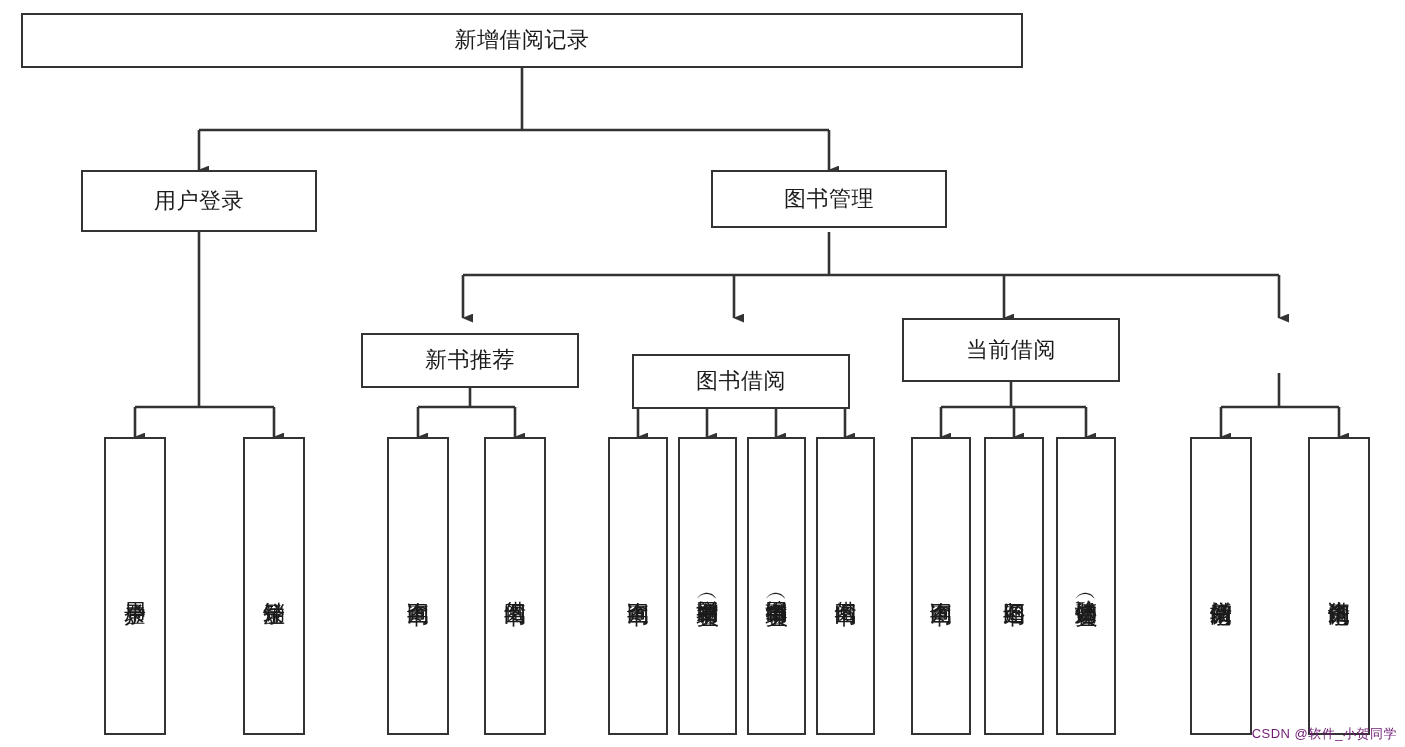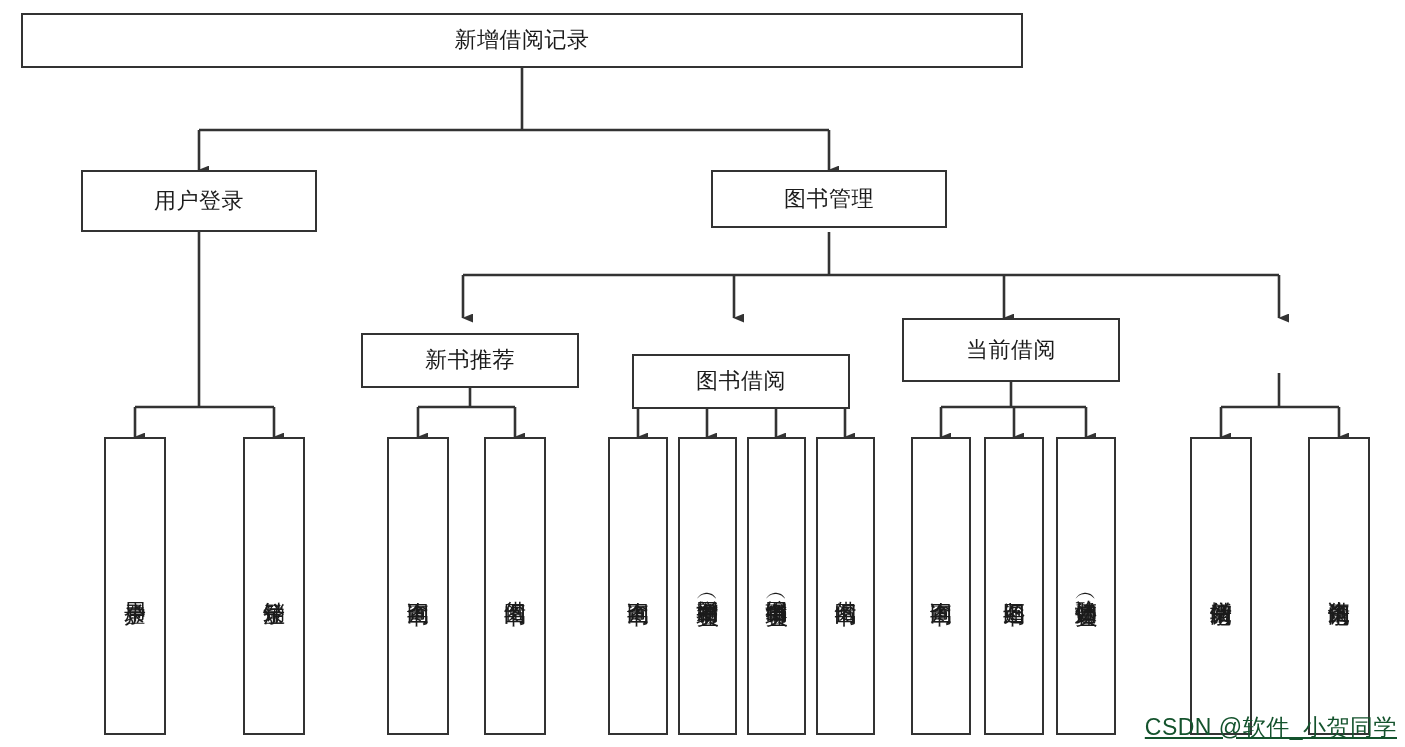--- a/index.html
+++ b/index.html
@@ -57,26 +57,25 @@
     color: #1b1b1b;
     line-height: 1.28;
     letter-spacing: 1px;
     white-space: nowrap;
     max-height: 290px;
   }
   #watermark {
     position: absolute;
     right: 8px;
     bottom: 4px;
-    font-size: 23px;
-    color: #14532d;
+    font-size: 13px;
+    color: #701a75;
     white-space: nowrap;
     letter-spacing: 0.5px;
     pointer-events: none;
-    text-decoration: underline;
   }
 </style>
 </head>
 <body>
 
 <div id="diagram-root">
 
   <svg id="tree-svg" viewBox="0 0 1405 747" xmlns="http://www.w3.org/2000/svg">
     <defs>
       <marker id="arrowhead" markerWidth="9" markerHeight="11" refX="4.5" refY="10.2" orient="auto" markerUnits="userSpaceOnUse">

